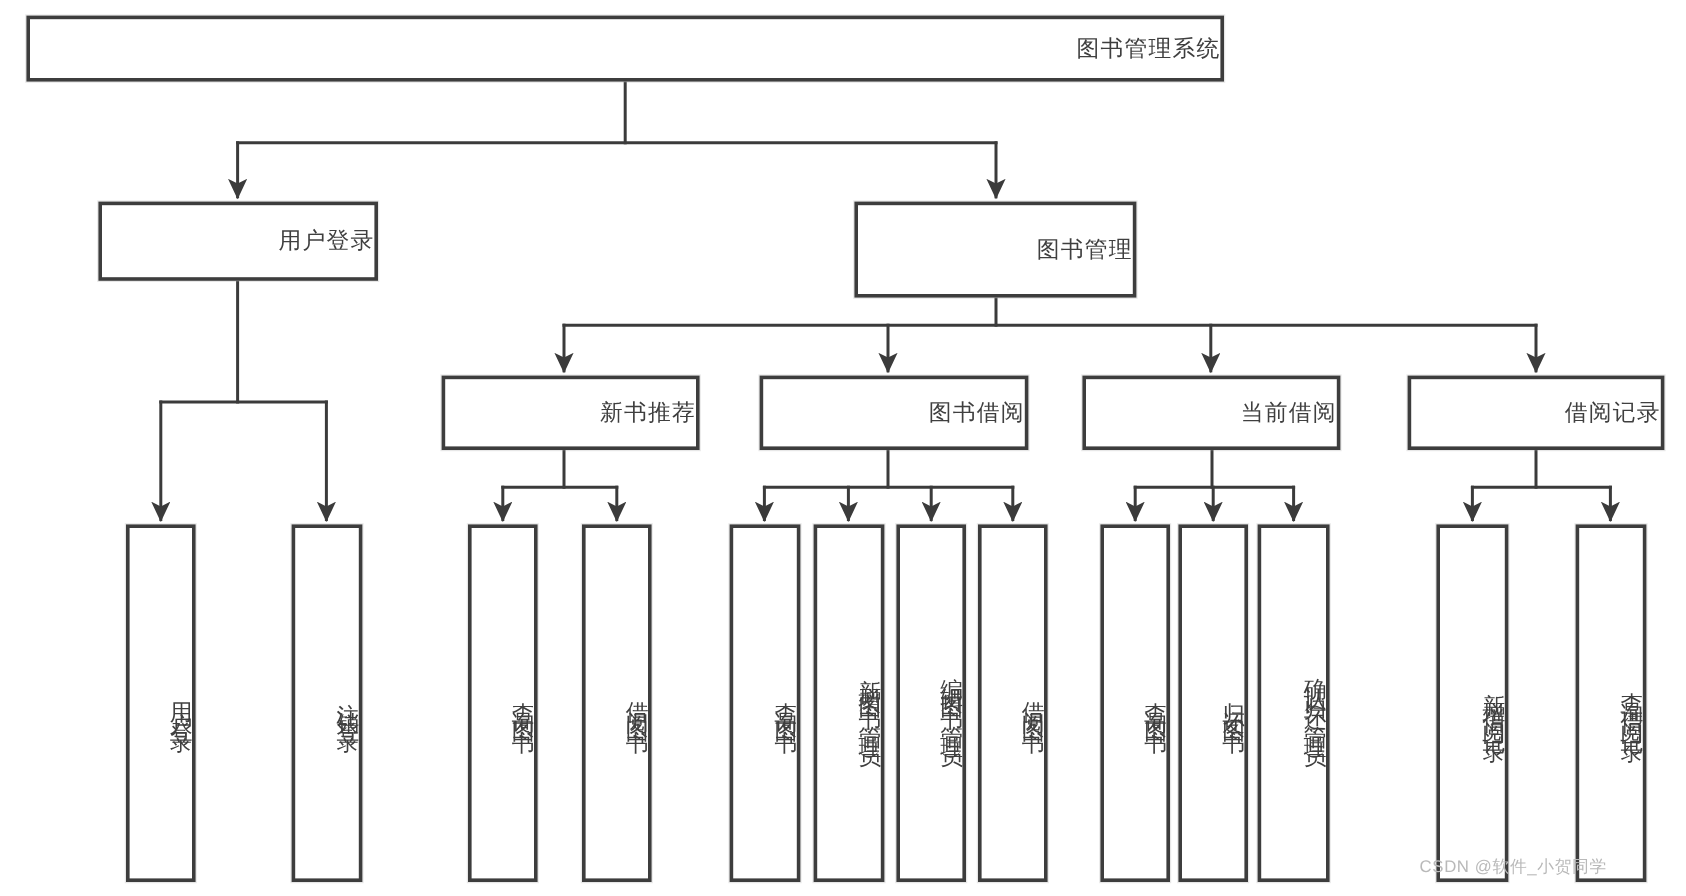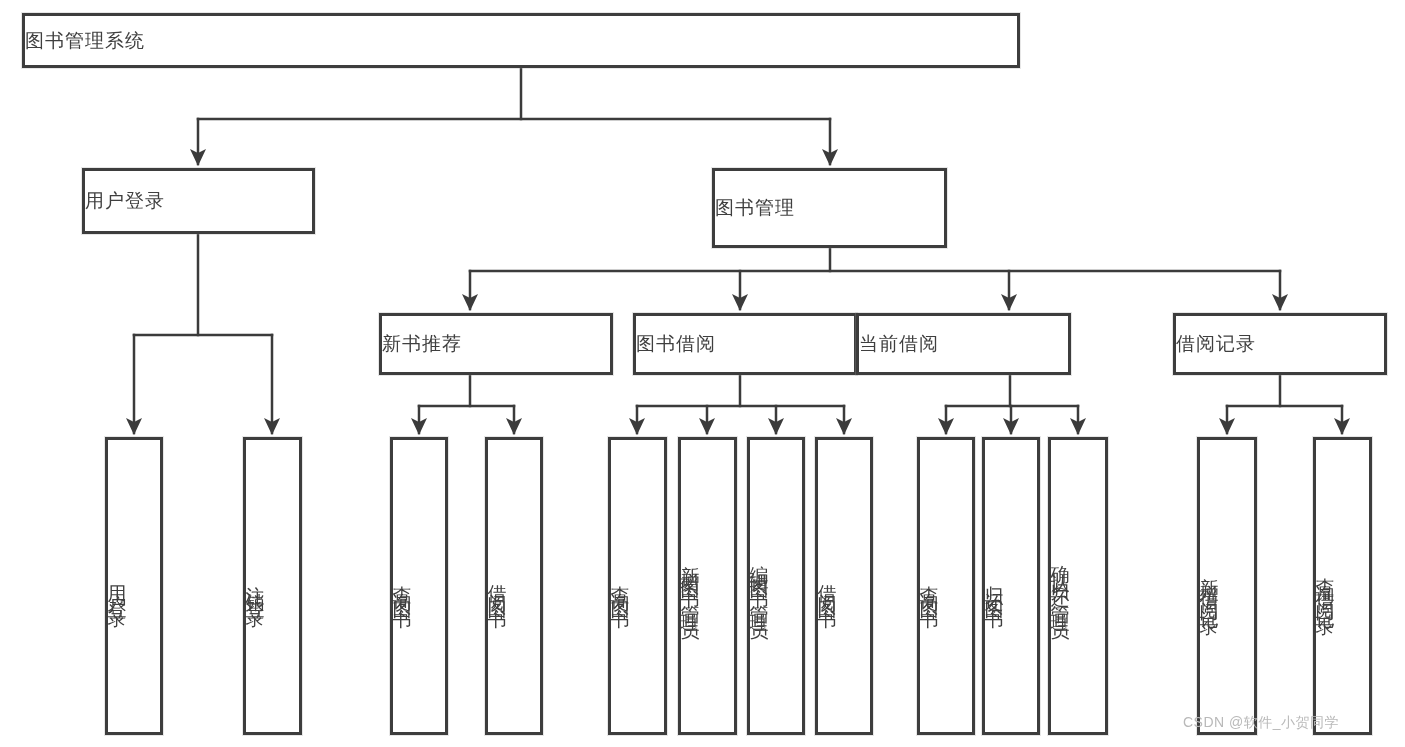--- a/index.html
+++ b/index.html
@@ -18,21 +18,21 @@
     width: 1405px; height: 747px;
     pointer-events: none;
   }
   .node {
     position: absolute;
     box-sizing: border-box;
     background: #ffffff;
     border: 3px solid #3d3d3d;
     display: flex;
     align-items: center;
-    justify-content: flex-start;
+    justify-content: flex-end;
     box-shadow: 0 0 0 1px rgba(160,160,160,0.25);
   }
   .node .label {
     font-size: 19px;
     letter-spacing: 1px;
     color: #3f3f3f;
     white-space: nowrap;
   }
   .node-v .vtext {
     writing-mode: vertical-lr;
@@ -111,27 +111,27 @@
     <span class="label">图书管理系统</span>
   </div>
 
   <div class="node node-h" style="left:82px;top:168px;width:233px;height:66px">
     <span class="label">用户登录</span>
   </div>
   <div class="node node-h" style="left:712px;top:168px;width:235px;height:80px">
     <span class="label">图书管理</span>
   </div>
 
-  <div class="node node-h" style="left:379px;top:313px;width:234px;height:62px">
+  <div class="node node-h" style="left:368px;top:313px;width:215px;height:62px">
     <span class="label">新书推荐</span>
   </div>
   <div class="node node-h" style="left:633px;top:313px;width:224px;height:62px">
     <span class="label">图书借阅</span>
   </div>
-  <div class="node node-h" style="left:856px;top:313px;width:215px;height:62px">
+  <div class="node node-h" style="left:902px;top:313px;width:215px;height:62px">
     <span class="label">当前借阅</span>
   </div>
   <div class="node node-h" style="left:1173px;top:313px;width:214px;height:62px">
     <span class="label">借阅记录</span>
   </div>
 
   <div class="node node-v" style="left:105px;top:437px;width:58px;height:298px">
     <span class="vtext">用户登录</span>
   </div>
   <div class="node node-v" style="left:243px;top:437px;width:59px;height:298px">

